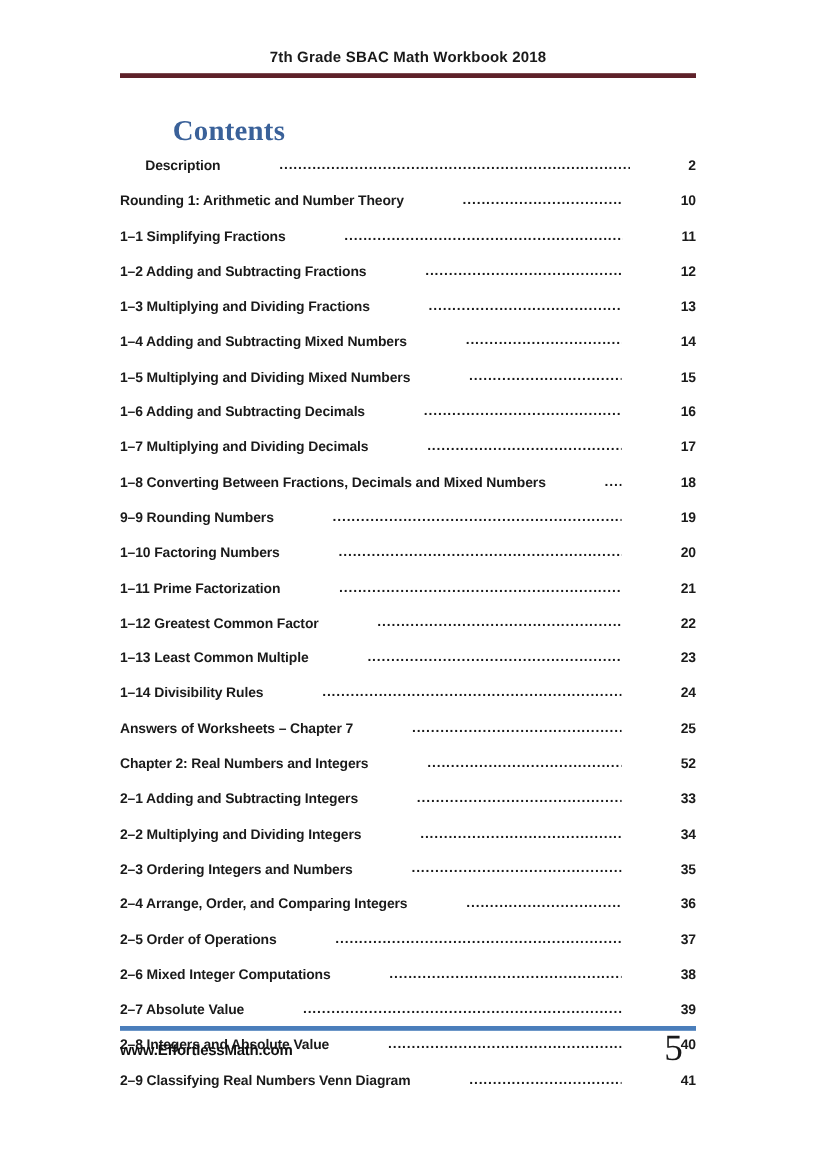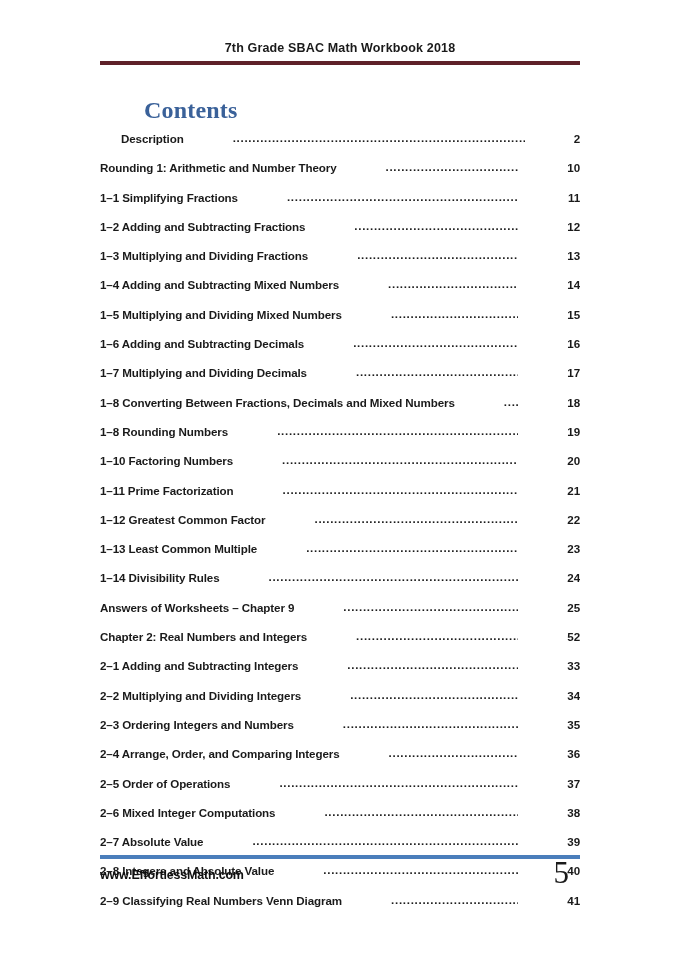--- a/index.html
+++ b/index.html
@@ -207,21 +207,21 @@
         <span class="toc-label">1–7 Multiplying and Dividing Decimals</span>
         <span class="toc-leader">...............................................................................................................................................................</span>
         <span class="toc-page">17</span>
       </div>
       <div class="toc-entry">
         <span class="toc-label">1–8 Converting Between Fractions, Decimals and Mixed Numbers</span>
         <span class="toc-leader">...............................................................................................................................................................</span>
         <span class="toc-page">18</span>
       </div>
       <div class="toc-entry">
-        <span class="toc-label">1–8 Rounding Numbers</span>
+        <span class="toc-label">9–9 Rounding Numbers</span>
         <span class="toc-leader">...............................................................................................................................................................</span>
         <span class="toc-page">19</span>
       </div>
       <div class="toc-entry">
         <span class="toc-label">1–10 Factoring Numbers</span>
         <span class="toc-leader">...............................................................................................................................................................</span>
         <span class="toc-page">20</span>
       </div>
       <div class="toc-entry">
         <span class="toc-label">1–11 Prime Factorization</span>
@@ -237,21 +237,21 @@
         <span class="toc-label">1–13 Least Common Multiple</span>
         <span class="toc-leader">...............................................................................................................................................................</span>
         <span class="toc-page">23</span>
       </div>
       <div class="toc-entry">
         <span class="toc-label">1–14 Divisibility Rules</span>
         <span class="toc-leader">...............................................................................................................................................................</span>
         <span class="toc-page">24</span>
       </div>
       <div class="toc-entry">
-        <span class="toc-label">Answers of Worksheets – Chapter 9</span>
+        <span class="toc-label">Answers of Worksheets – Chapter 7</span>
         <span class="toc-leader">...............................................................................................................................................................</span>
         <span class="toc-page">25</span>
       </div>
       <div class="toc-entry">
         <span class="toc-label">Chapter 2: Real Numbers and Integers</span>
         <span class="toc-leader">...............................................................................................................................................................</span>
         <span class="toc-page">52</span>
       </div>
       <div class="toc-entry">
         <span class="toc-label">2–1 Adding and Subtracting Integers</span>

